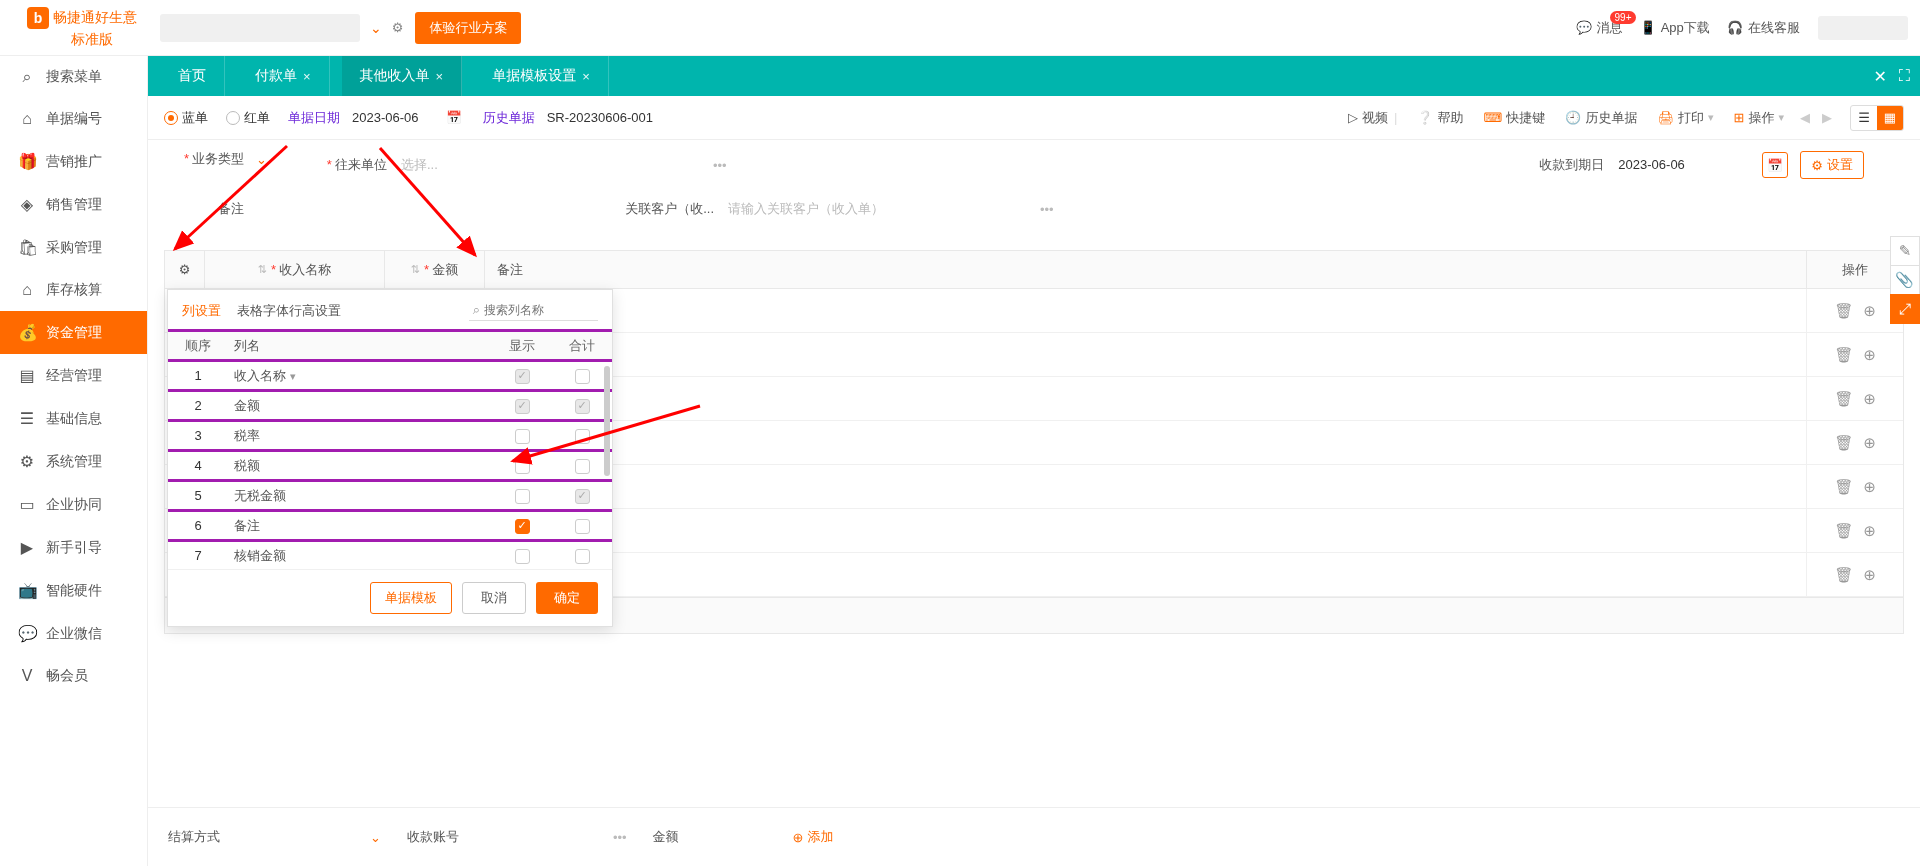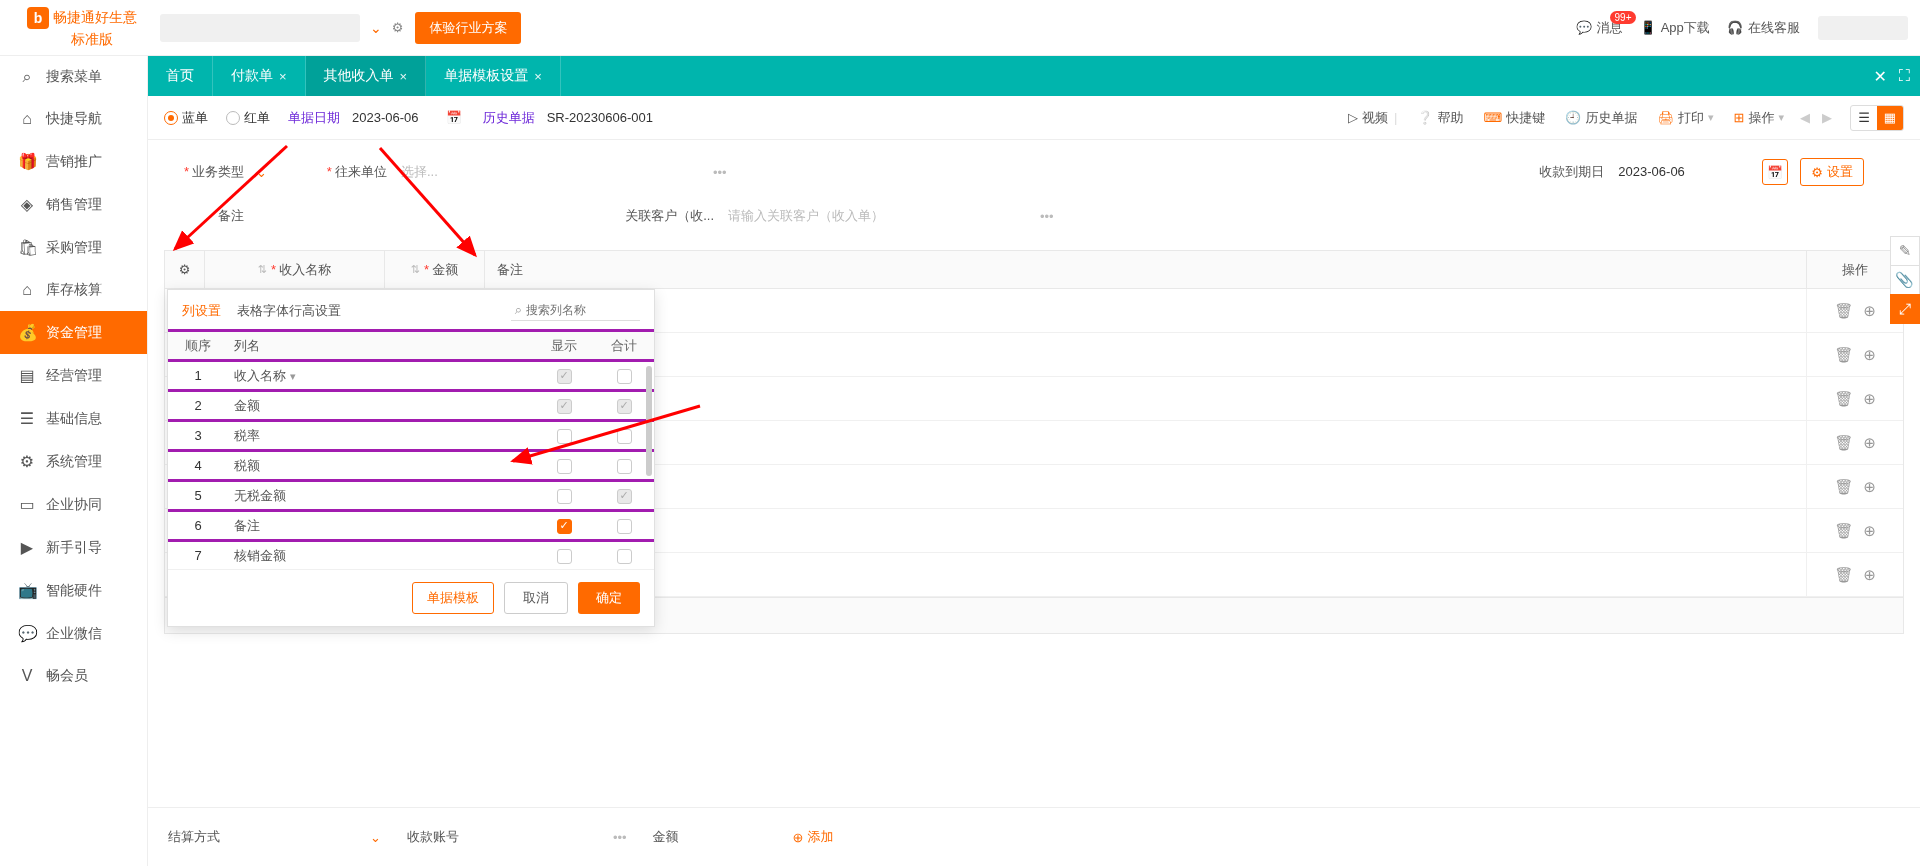--- a/index.html
+++ b/index.html
@@ -26,21 +26,21 @@
 .sidebar { width: 148px; background: #fff; border-right: 1px solid #eee; overflow-y: auto; }
 .sidebar-item { display: flex; align-items: center; gap: 10px; padding: 12px 18px; color: #555; font-size: 14px; cursor: pointer; }
 .sidebar-item.active { background: #ff6a00; color: #fff; }
 .sidebar-icon { width: 18px; text-align: center; font-size: 16px; }
 
 
 .main { flex: 1; display: flex; flex-direction: column; background: #fff; position: relative; }
 
 
 .tabs-bar { height: 40px; background: #00b5ad; display: flex; align-items: stretch; color: #fff; }
-.tabs-bar .tab { display: flex; align-items: center; padding: 0 18px; font-size: 14px; cursor: pointer; border-right: 1px solid rgba(255,255,255,0.2); gap: 6px; }
+.tabs-bar .tab { display: flex; align-items: center; padding: 0 18px; font-size: 14px; cursor: pointer; border-right: 1px solid rgba(255,255,255,0.2); gap: 6px; margin-left: 12px; }
 .tabs-bar .tab.active { background: #00a199; }
 .tabs-bar .tab .close { font-size: 13px; opacity: 0.9; }
 .tabs-right { margin-left: auto; display: flex; align-items: center; padding-right: 10px; gap: 12px; }
 .tabs-right span { cursor: pointer; font-size: 16px; }
 
 
 .toolbar { height: 44px; border-bottom: 1px solid #eee; display: flex; align-items: center; padding: 0 16px; gap: 6px; font-size: 13px; }
 .radio { display: inline-flex; align-items: center; gap: 4px; margin-right: 12px; cursor: pointer; }
 .radio .dot { width: 14px; height: 14px; border: 1px solid #bbb; border-radius: 50%; display: inline-block; position: relative; }
 .radio.checked .dot { border-color: #ff6a00; }
@@ -49,21 +49,21 @@
 .toolbar-value { color: #333; margin-right: 18px; }
 .toolbar .cal-icon { color: #ff6a00; margin-left: 4px; }
 .toolbar-spacer { flex: 1; }
 .toolbar-action { display: flex; align-items: center; gap: 4px; color: #555; margin-left: 14px; cursor: pointer; }
 .view-toggle { display: flex; margin-left: 12px; border: 1px solid #ddd; border-radius: 3px; overflow: hidden; }
 .view-toggle span { width: 26px; height: 24px; display: flex; align-items: center; justify-content: center; cursor: pointer; }
 .view-toggle span.active { background: #ff6a00; color: #fff; }
 
 
 .form-area { padding: 10px 16px 0; }
-.form-row { display: flex; align-items: center; min-height: 44px; }
+.form-row { display: flex; align-items: flex-start; min-height: 44px; }
 .form-field { display: flex; align-items: center; margin-right: 40px; }
 .form-label { width: 88px; text-align: right; color: #555; font-size: 13px; padding-right: 8px; }
 .req { color: #ff3b30; margin-right: 3px; }
 .form-input { width: 310px; height: 30px; border: none; border-bottom: 1px solid transparent; padding: 0 6px; font-size: 13px; color: #333; background: transparent; }
 .form-input.wline { border-bottom: 1px solid #ddd; }
 .form-input::placeholder { color: #bbb; }
 .dd-caret { color: #ff6a00; margin-left: 4px; }
 .more-dots { color: #bbb; margin-left: 8px; cursor: pointer; }
 .settings-btn { border: 1px solid #ff6a00; color: #ff6a00; background: #fff; padding: 4px 10px; border-radius: 3px; display: flex; align-items: center; gap: 4px; cursor: pointer; font-size: 13px; }
 .cal-btn { border: 1px solid #ff6a00; color: #ff6a00; width: 26px; height: 26px; display: flex; align-items: center; justify-content: center; border-radius: 3px; cursor: pointer; }
@@ -82,21 +82,21 @@
 .grid-row { display: flex; height: 44px; border-bottom: 1px solid #f0f0f0; }
 .gb-cell { border-right: 1px solid #f0f0f0; }
 .gb-ops { width: 96px; border-right: none; display: flex; align-items: center; justify-content: center; gap: 10px; }
 .gb-ops span { color: #999; cursor: pointer; font-size: 15px; }
 .gb-main { flex: 1; }
 .grid-footer { display: flex; height: 36px; background: #fafafa; border-top: 1px solid #e8e8e8; align-items: center; }
 .gf-label { width: 60px; padding-left: 14px; color: #555; }
 .gf-amount { width: 260px; text-align: right; padding-right: 14px; font-weight: 500; }
 
 
-.col-popup { position: absolute; top: 38px; left: 2px; width: 488px; background: #fff; border: 1px solid #e0e0e0; box-shadow: 0 4px 14px rgba(0,0,0,0.12); z-index: 50; }
+.col-popup { position: absolute; top: 38px; left: 2px; width: 446px; background: #fff; border: 1px solid #e0e0e0; box-shadow: 0 4px 14px rgba(0,0,0,0.12); z-index: 50; }
 .cp-tabs { display: flex; align-items: center; padding: 10px 14px 8px; gap: 16px; }
 .cp-tab { font-size: 13px; color: #555; cursor: pointer; }
 .cp-tab.active { color: #ff6a00; }
 .cp-search { margin-left: auto; display: flex; align-items: center; border-bottom: 1px solid #ddd; padding: 2px 4px; }
 .cp-search input { border: none; outline: none; font-size: 12px; width: 110px; }
 .cp-table { }
 .cp-head, .cp-row { display: flex; align-items: center; height: 30px; border-top: 3px solid #a21caf; font-size: 13px; }
 .cp-head { background: #fafafa; color: #666; }
 .cp-seq { width: 60px; text-align: center; }
 .cp-name { flex: 1; padding-left: 6px; color: #555; }
@@ -163,21 +163,21 @@
 
 <div class="layout">
 
   <div class="sidebar" id="sidebar">
       <div class="sidebar-item">
         <span class="sidebar-icon">⌕</span>
         <span>搜索菜单</span>
       </div>
       <div class="sidebar-item">
         <span class="sidebar-icon">⌂</span>
-        <span>快捷导航</span>
+        <span>单据编号</span>
       </div>
       <div class="sidebar-item">
         <span class="sidebar-icon">🎁</span>
         <span>营销推广</span>
       </div>
       <div class="sidebar-item">
         <span class="sidebar-icon">◈</span>
         <span>销售管理</span>
       </div>
       <div class="sidebar-item">

